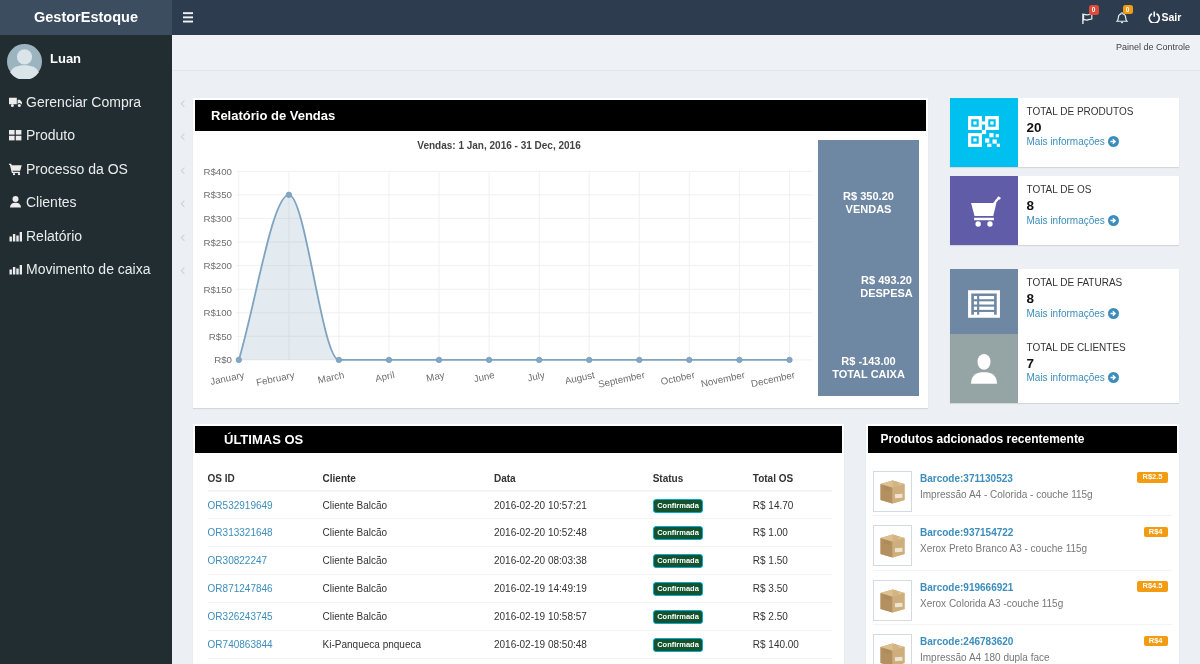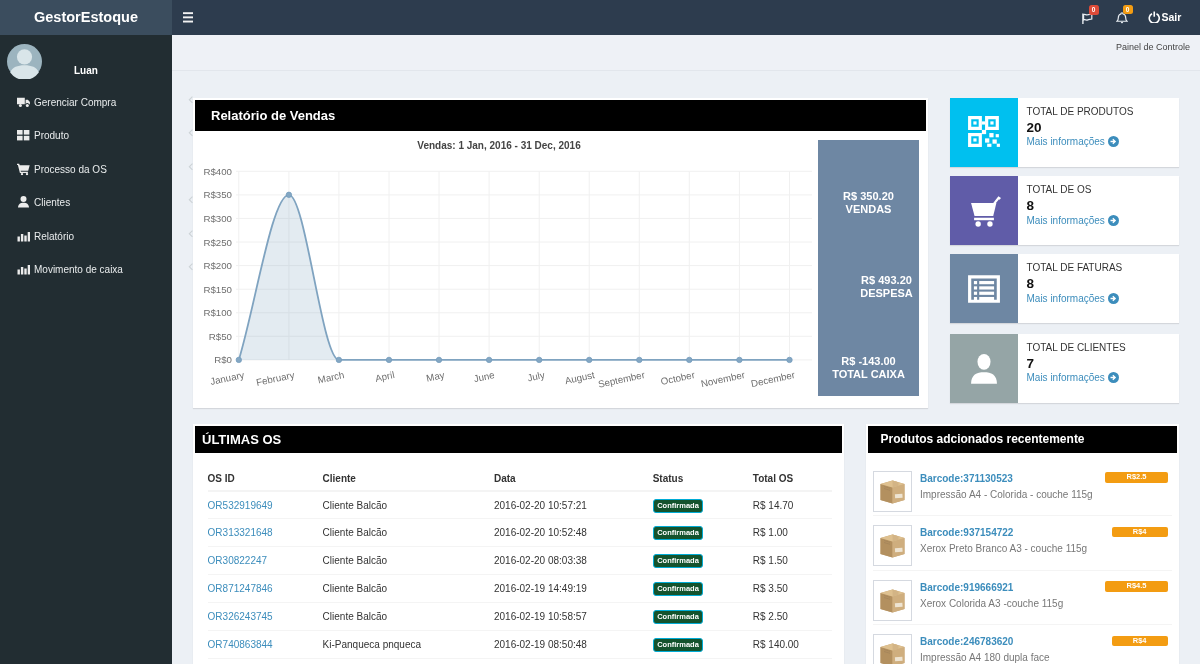--- a/index.html
+++ b/index.html
@@ -3,37 +3,37 @@
 <meta charset="utf-8">
 <style>
 * { margin:0; padding:0; box-sizing:border-box; }
 html,body { width:1200px; height:664px; overflow:hidden; }
 body { font-family:"Liberation Sans", sans-serif; background:#ecf0f5; position:relative; }
 .abs { position:absolute; }
 #logo { position:absolute; left:0; top:0; width:172px; height:35px; background:#3b4d5e; color:#fff;
   font-size:14.5px; font-weight:bold; text-align:center; line-height:35px; }
 #navbar { position:absolute; left:172px; top:0; width:1028px; height:35px; background:#2d3c4e; }
 #sidebar { position:absolute; left:0; top:35px; width:172px; height:629px; background:#222d32; }
-.menu-item { position:absolute; left:8px; width:196px; height:33.5px; color:#e9eced; font-size:10px; }
+.menu-item { position:absolute; left:0; width:196px; height:33.5px; color:#e9eced; font-size:14px; }
 .menu-item .mi-label { position:absolute; left:26px; top:50%; transform:translateY(-50%); white-space:nowrap; }
 .menu-item .mi-icon { position:absolute; left:9px; top:50%; transform:translateY(-50%); }
 .menu-item .chev { position:absolute; right:11px; top:9px; }
 .box { position:absolute; background:#fff; box-shadow:0 1px 1px rgba(0,0,0,0.1); }
 .box-header { position:absolute; left:2px; top:2px; right:2px; background:#000; color:#fff; font-weight:bold; }
 .info-box { position:absolute; left:949.5px; width:229px; height:69px; background:#fff; box-shadow:0 1px 1px rgba(0,0,0,0.1); }
 .ib-icon { position:absolute; left:0; top:0; width:68.5px; height:69px; display:flex; align-items:center; justify-content:center; }
 .ib-title { position:absolute; left:77px; top:8px; font-size:10px; color:#333; white-space:nowrap; }
 .ib-num { position:absolute; left:77px; top:22px; font-size:13.5px; font-weight:bold; color:#111; }
 .ib-link { position:absolute; left:77px; top:38.5px; font-size:10px; color:#3c8dbc; white-space:nowrap; }
 table.t { border-collapse:collapse; width:100%; font-size:10px; color:#333; }
 table.t th { text-align:left; font-weight:bold; color:#333; padding:0 0 6px 0; border-bottom:2px solid #f4f4f4; }
 table.t td { padding:0; height:27.9px; border-bottom:1px solid #f4f4f4; }
 .badge-c { display:inline-block; background:#14532d; border:1px solid #00acd6; color:#fff; font-size:7.5px; font-weight:bold;
   border-radius:3px; padding:0 3.5px; line-height:12px; height:14px; margin-top:1px; }
-.tag { display:inline-block; background:#f39c12; color:#fff; font-size:7.5px; font-weight:bold; border-radius:2px; padding:0 21px; line-height:10.5px; height:10.5px; }
+.tag { display:inline-block; background:#f39c12; color:#fff; font-size:7.5px; font-weight:bold; border-radius:2px; padding:0 5px; line-height:10.5px; height:10.5px; }
 a { color:#3c8dbc; text-decoration:none; }
 </style>
 </head>
 <body>
 <div id="logo">GestorEstoque</div>
 <div id="navbar">
   <svg class="abs" style="left:11px;top:12px" width="10" height="11" viewBox="0 0 10 11">
     <rect x="0" y="0.2" width="10" height="1.9" fill="#f2f2f2"></rect>
     <rect x="0" y="4.4" width="10" height="1.9" fill="#f2f2f2"></rect>
     <rect x="0" y="8.6" width="10" height="1.9" fill="#f2f2f2"></rect>
@@ -54,21 +54,21 @@
   </svg>
   <div class="abs" style="left:989.5px;top:11px;color:#fff;font-size:10.5px;font-weight:bold;">Sair</div>
 </div>
 
 <div id="sidebar">
   <svg class="abs" style="left:7px;top:8.5px" width="35" height="35" viewBox="0 0 35 35">
     <circle cx="17.5" cy="17.5" r="17.5" fill="#9cb4bf"></circle>
     <circle cx="17.5" cy="12.8" r="7.6" fill="#d9e5e9"></circle>
     <path d="M3.2 28.5 C5.4 23.2 10.5 21.3 17.5 21.3 C24.5 21.3 29.6 23.2 31.8 28.5 A 17.5 17.5 0 0 1 3.2 28.5 Z" fill="#d9e5e9"></path>
   </svg>
-  <div class="abs" style="left:50px;top:30px;color:#fff;font-size:10px;font-weight:bold;margin-left:24px;">Luan</div>
+  <div class="abs" style="left:50px;top:16px;color:#fff;font-size:13px;font-weight:bold;">Luan</div>
   <div class="abs" style="left:0;top:50px;width:172px;">
 <div class="menu-item" style="top:0.0px">
         <svg class="mi-icon" width="13" height="13" viewBox="0 0 13 13">
           <path d="M0 2.2 h7.8 v6.6 h-7.8 z" fill="#ececec"></path>
           <path d="M8.6 4.2 h2.3 l2 2.3 v2.3 h-0.9 a1.7 1.7 0 0 0 -3.3 0.1 h-0.1 z" fill="#ececec"></path>
           <circle cx="3.4" cy="9.9" r="1.5" fill="#ececec"></circle>
           <circle cx="10.3" cy="9.9" r="1.5" fill="#ececec"></circle>
         </svg>
         <span class="mi-label">Gerenciar Compra</span>
         <span class="chev"><svg width="5.5" height="7.5" viewBox="0 0 5.5 7.5">
@@ -241,21 +241,21 @@
         <circle cx="21.3" cy="27.6" r="2.4" fill="#fff"></circle>
       </svg>
     </div>
 <div class="ib-title">TOTAL DE OS</div>
 <div class="ib-num">8</div>
 <div class="ib-link">Mais informações <svg width="11" height="11" viewBox="0 0 11 11" style="vertical-align:-2px">
         <circle cx="5.5" cy="5.5" r="5.5" fill="#3c8dbc"></circle>
         <path d="M2.5 5.5 h4 M4.8 3.3 l2.4 2.2 l-2.4 2.2" stroke="#fff" stroke-width="1.3" fill="none"></path>
       </svg></div>
   </div>
-<div class="info-box" style="top:254px">
+<div class="info-box" style="top:269px">
 <div class="ib-icon" style="background:#6e87a3">
       <svg width="34" height="34" viewBox="0 0 32 32">
 <path d="M1 3 h30 v26 h-30 z M4 6 v20 h24 v-20 z" fill="#fff" fill-rule="evenodd"></path>
 <rect x="6.5" y="8.5" width="3" height="3" fill="#fff"></rect>
         <rect x="11.5" y="8.5" width="14" height="3" fill="#fff"></rect>
 <rect x="6.5" y="13.5" width="3" height="3" fill="#fff"></rect>
         <rect x="11.5" y="13.5" width="14" height="3" fill="#fff"></rect>
 <rect x="6.5" y="18.5" width="3" height="3" fill="#fff"></rect>
         <rect x="11.5" y="18.5" width="14" height="3" fill="#fff"></rect>
 <rect x="6.5" y="23.5" width="3" height="3" fill="#fff"></rect>
@@ -277,21 +277,21 @@
       </svg>
     </div>
 <div class="ib-title">TOTAL DE CLIENTES</div>
 <div class="ib-num">7</div>
 <div class="ib-link">Mais informações <svg width="11" height="11" viewBox="0 0 11 11" style="vertical-align:-2px">
         <circle cx="5.5" cy="5.5" r="5.5" fill="#3c8dbc"></circle>
         <path d="M2.5 5.5 h4 M4.8 3.3 l2.4 2.2 l-2.4 2.2" stroke="#fff" stroke-width="1.3" fill="none"></path>
       </svg></div>
   </div>
 <div class="box" style="left:193px;top:423.5px;width:651px;height:245px;">
-  <div class="box-header" style="height:27.5px;font-size:13px;line-height:27.5px;padding-left:7px;">ÚLTIMAS OS</div>
+  <div class="box-header" style="height:27.5px;font-size:13px;line-height:27.5px;padding-left:29px;">ÚLTIMAS OS</div>
   <div class="abs" style="left:14.6px;top:49.5px;right:12px;">
 <table class="t">
         <tbody>
           <tr class="hd">
             <th style="width:115px">OS ID</th>
             <th style="width:171.4px">Cliente</th>
             <th style="width:158.7px">Data</th>
             <th style="width:100.1px">Status</th>
             <th>Total OS</th>
           </tr>

